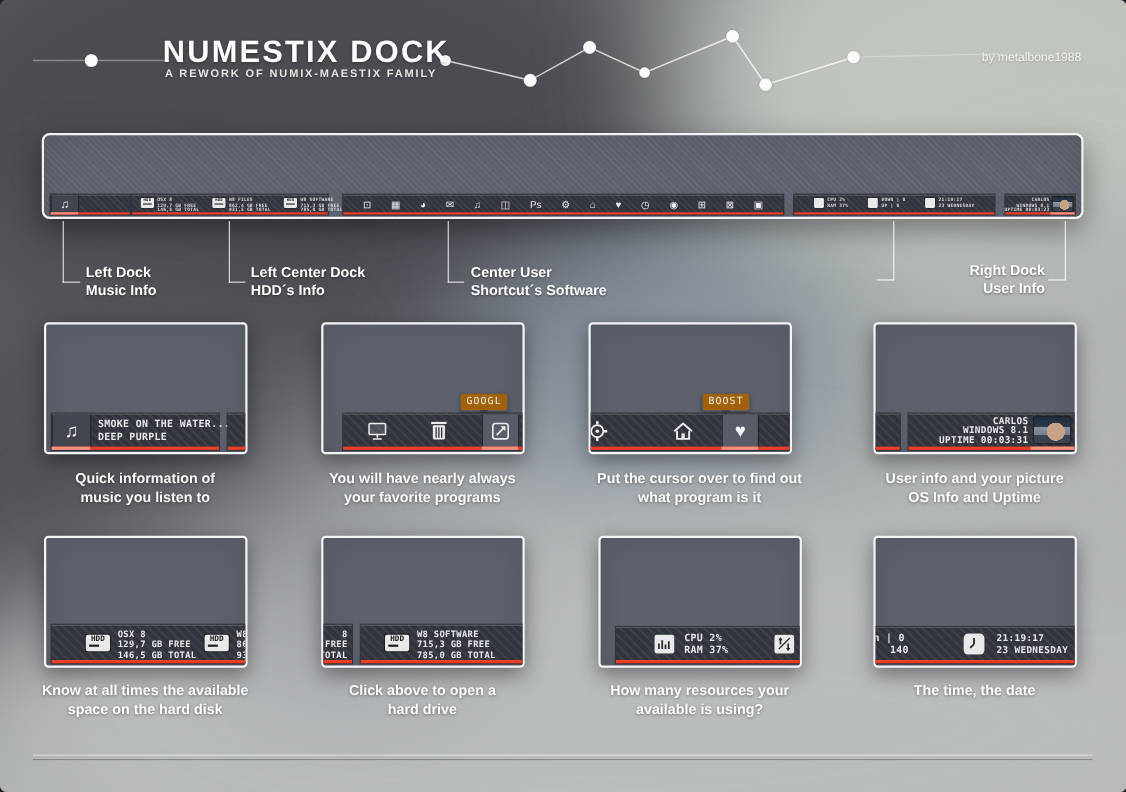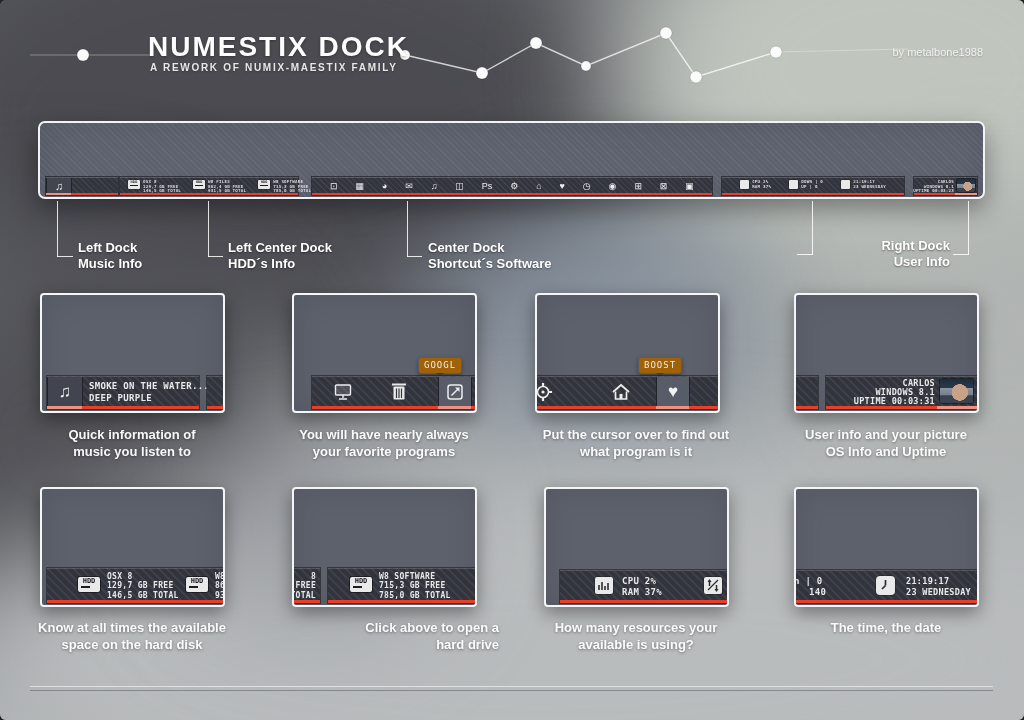--- a/index.html
+++ b/index.html
@@ -189,21 +189,21 @@
   <div class="cline" style="left:208px;top:201px;width:1px;height:56px;"></div>
   <div class="cline" style="left:208px;top:256px;width:15px;height:1px;"></div>
   <div class="callout" style="left:228px;top:240px;">
     <div>Left Center Dock</div>
       <div>HDD´s Info</div>
   </div>
 
   <div class="cline" style="left:407px;top:201px;width:1px;height:56px;"></div>
   <div class="cline" style="left:407px;top:256px;width:15px;height:1px;"></div>
   <div class="callout" style="left:428px;top:240px;">
-    <div>Center Dock</div>
+    <div>Center User</div>
       <div>Shortcut´s Software</div>
   </div>
 
   <div class="cline" style="left:812px;top:201px;width:1px;height:54px;"></div>
   <div class="cline" style="left:797px;top:254px;width:16px;height:1px;"></div>
 
   <div class="cline" style="left:968px;top:201px;width:1px;height:54px;"></div>
   <div class="cline" style="left:953px;top:254px;width:16px;height:1px;"></div>
   <div class="callout" style="left:750px;top:238px;width:200px;text-align:right;">
     <div>Right Dock</div>
@@ -360,21 +360,21 @@
           <div class="tray"></div>
       </div>
       <div class="ptxt" style="position:absolute;left:51px;top:3px;font-size:8px;line-height:9.3px;">
         <div>W8 SOFTWARE</div>
         <div>715,3 GB FREE</div>
         <div>785,0 GB TOTAL</div>
       </div>
       <div class="rl"></div>
     </div>
   </div>
-  <div class="caption" style="left:269px;top:620px;text-align:right;">
+  <div class="caption" style="left:269px;top:620px;">
     <div>Click above to open a</div>
       <div>hard drive</div>
   </div>
 
   <div class="panel" style="left:544px;top:487px;">
     <div class="ps" style="left:14px;right:-20px;">
       <div class="chipw" style="position:absolute;left:35px;top:6px;width:18px;height:17px;border-radius:2px;">
         <svg width="18" height="17" viewBox="0 0 18 17">
           <g stroke="#2a2d34" stroke-width="1.6">
             <line x1="4" y1="13" x2="4" y2="8"></line>

